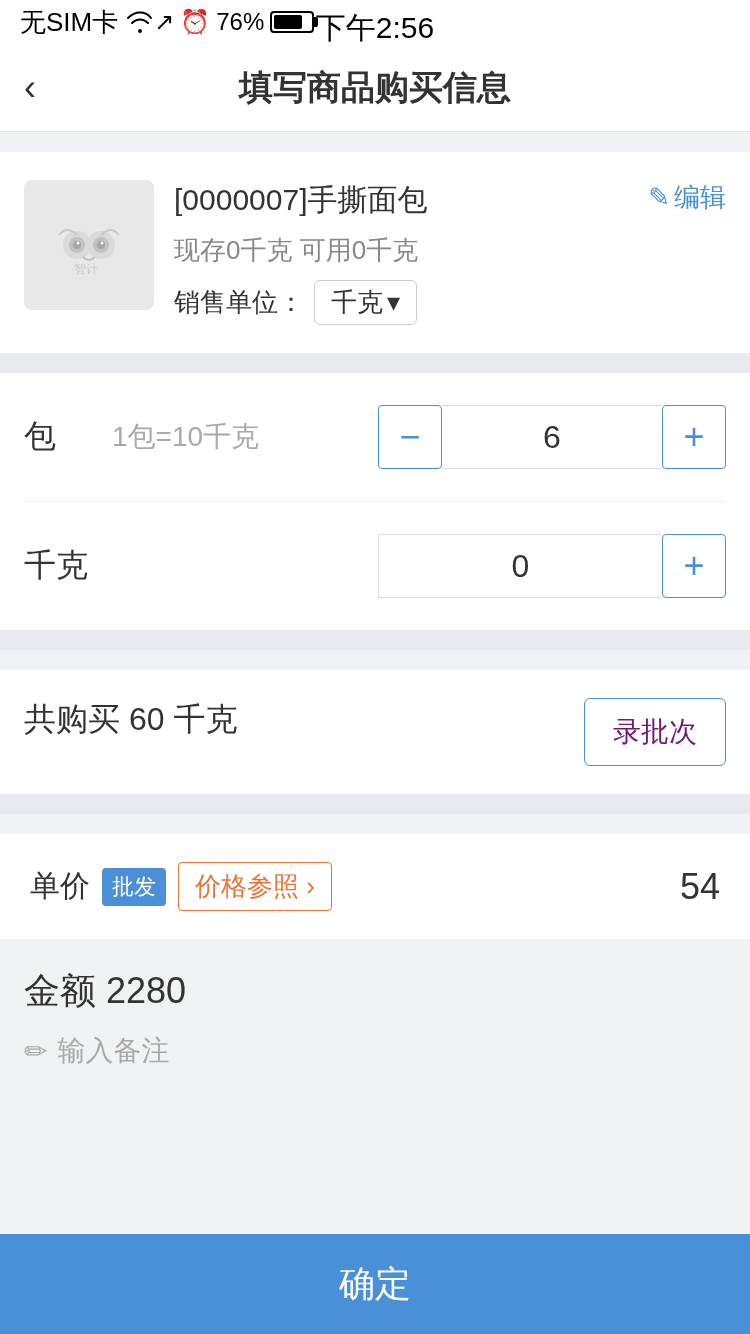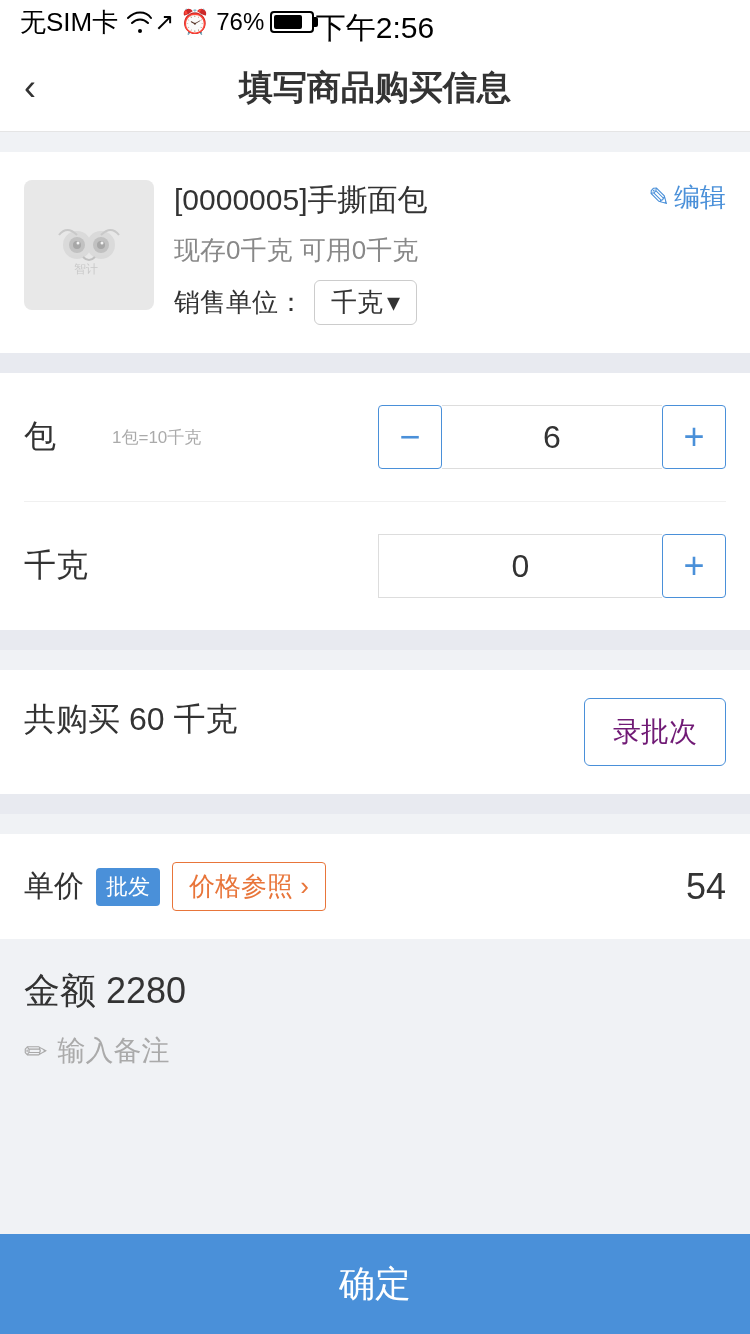--- a/index.html
+++ b/index.html
@@ -188,21 +188,21 @@
     .input-row:last-child {
       border-bottom: none;
     }
     .input-label {
       font-size: 32px;
       color: #333;
       font-weight: 500;
       min-width: 80px;
     }
     .input-hint {
-      font-size: 17px;
+      font-size: 28px;
       color: #aaa;
       margin-left: 8px;
       flex: 1;
     }
     .input-controls {
       display: flex;
       align-items: center;
       gap: 0;
     }
     .qty-btn {
@@ -261,21 +261,21 @@
       background: #fff;
       padding: 14px 28px;
       font-size: 28px;
       border-radius: 6px;
       cursor: pointer;
     }
 
     
     .price-section {
       background: #fff;
-      padding: 28px 24px;
+      padding: 28px 30px;
       margin-top: 20px;
       display: flex;
       align-items: center;
       justify-content: space-between;
     }
     .price-left {
       display: flex;
       align-items: center;
       gap: 12px;
     }
@@ -403,21 +403,21 @@
       <path d="M10 20 Q18 10 28 20" stroke="#aaa" stroke-width="2" fill="none"></path>
       <path d="M52 20 Q62 10 70 20" stroke="#aaa" stroke-width="2" fill="none"></path>
       <text x="25" y="58" font-size="12" fill="#aaa" font-family="serif">智计</text>
     </svg>
   </div>
   <div class="product-info">
     <a class="edit-link">
       <span>✎</span>
       <span>编辑</span>
     </a>
-    <div class="product-name">[0000005]手撕面包</div>
+    <div class="product-name">[0000007]手撕面包</div>
     <div class="product-stock">现存0千克   可用0千克</div>
     <div class="product-unit-row">
       <span>销售单位：</span>
       <div class="unit-selector">
         <span>千克</span>
         <span>▾</span>
       </div>
     </div>
   </div>
 </div>

